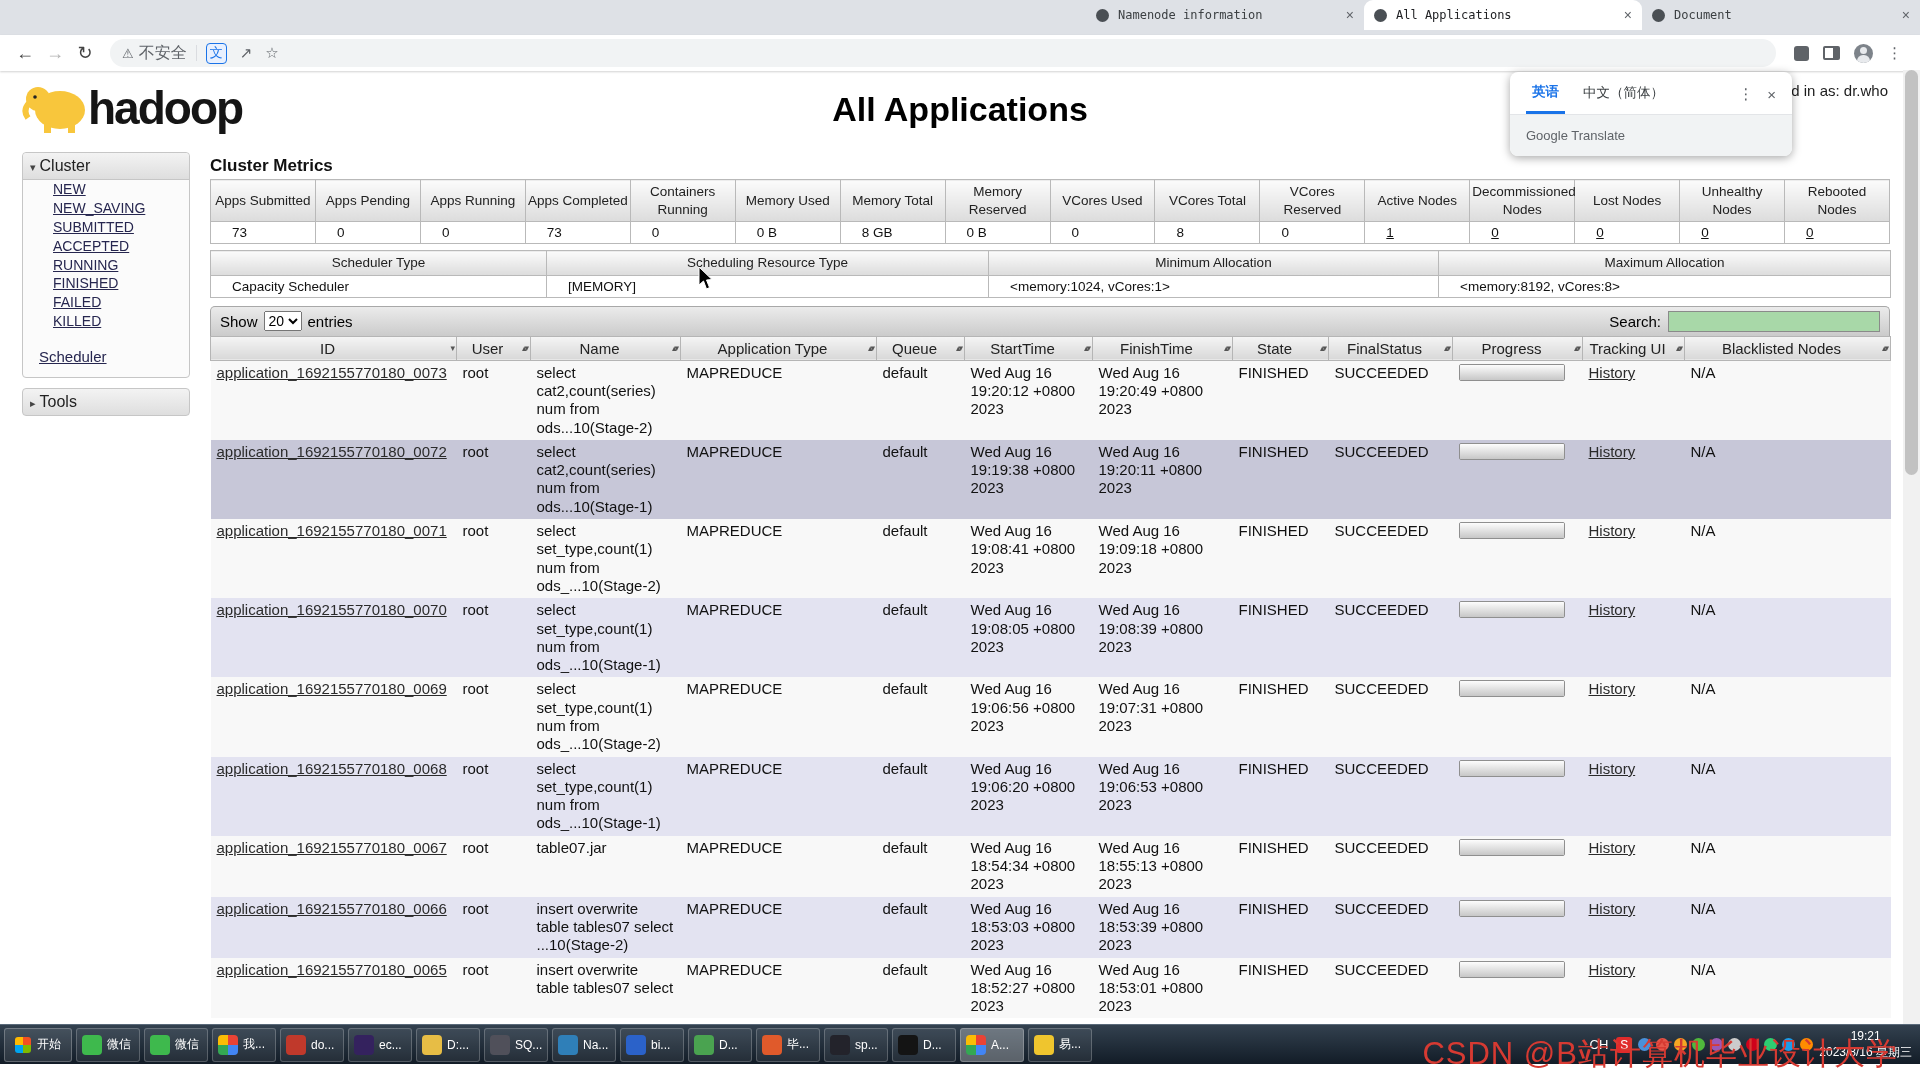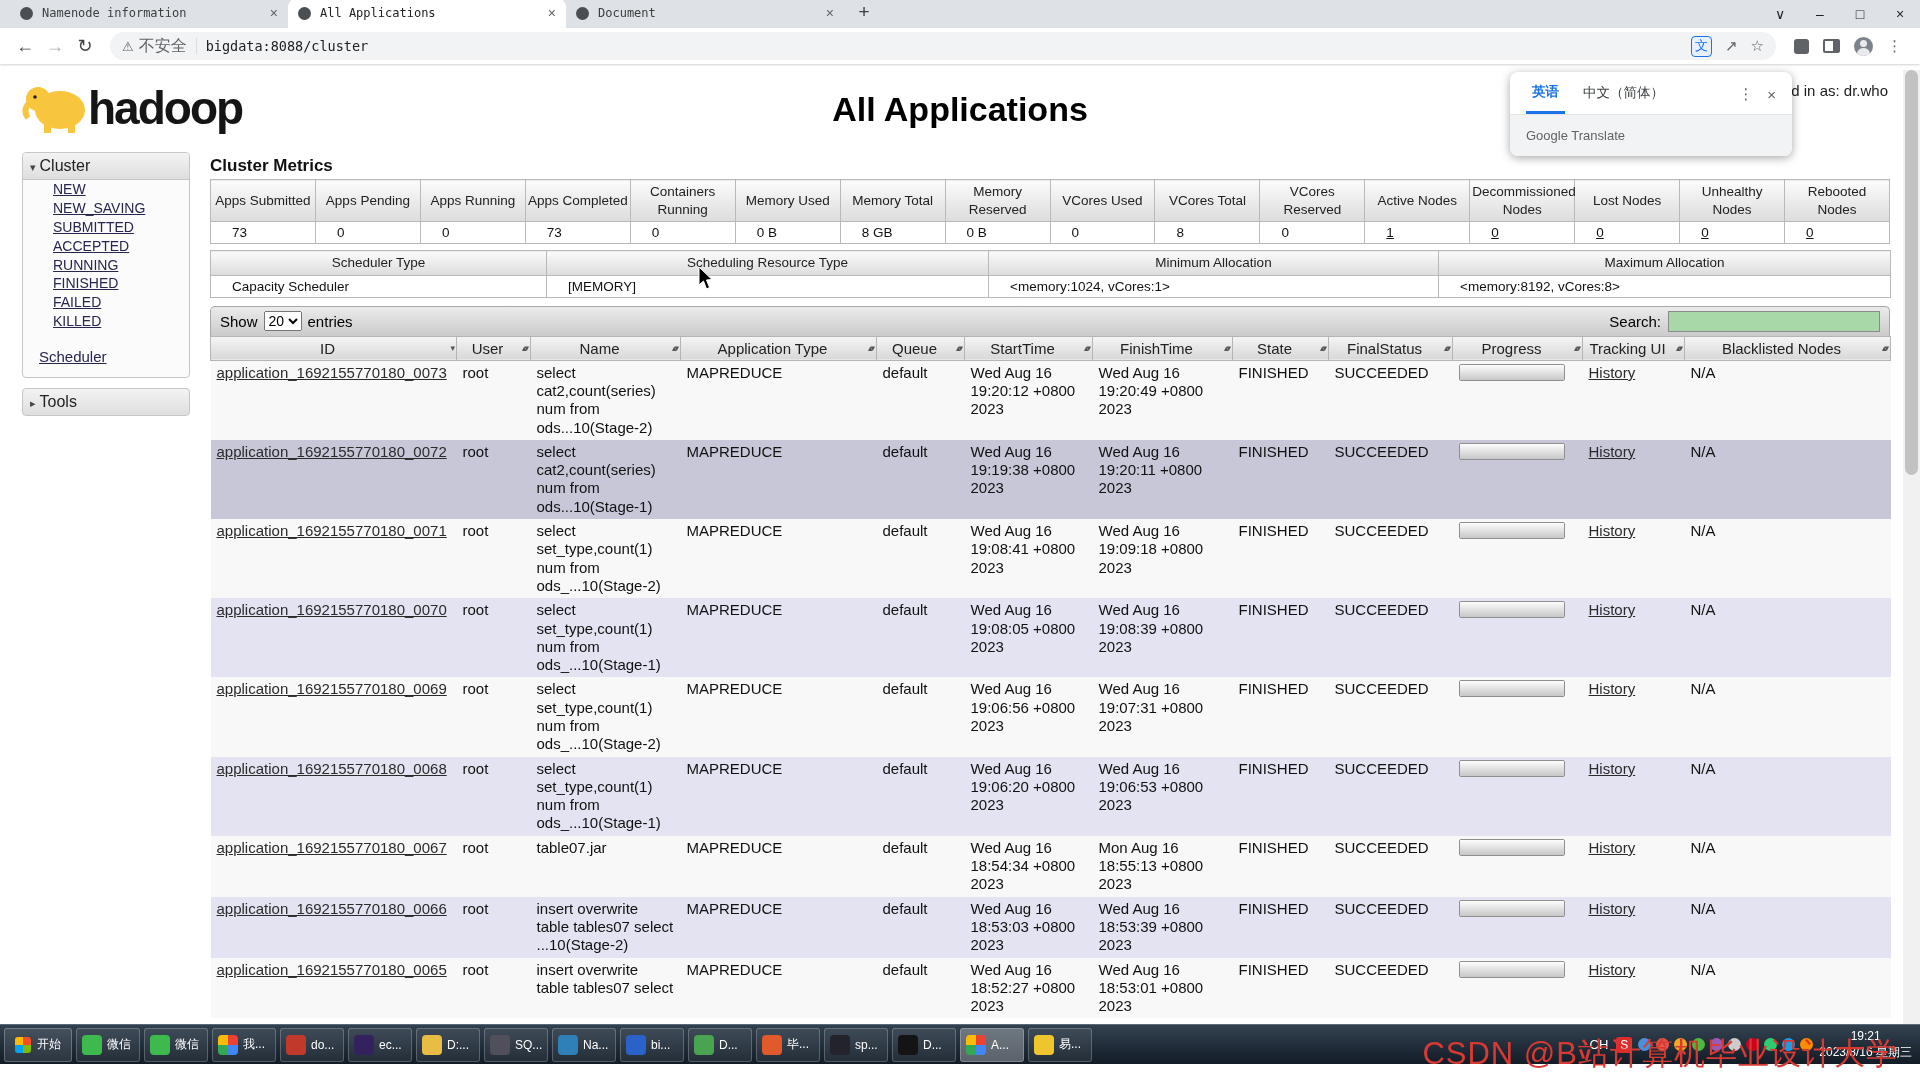--- a/index.html
+++ b/index.html
@@ -1,20 +1,20 @@
 <!DOCTYPE html>
 <html><head>
 <meta charset="utf-8">
 <style>
   * { box-sizing: border-box; margin: 0; padding: 0; }
   html,body { width:1920px; height:1080px; overflow:hidden; }
   body { position:relative; font-family:"Liberation Sans", sans-serif; background:#fff; }
 
   
-  .tabstrip { height:28px; background:#dee1e6; display:flex; align-items:flex-end; padding-left:10px; }
+  .tabstrip { height:35px; background:#dee1e6; display:flex; align-items:flex-end; padding-left:10px;flex-direction:column; }
   .tab { width:278px; height:30px; border-radius:9px 9px 0 0; display:flex; align-items:center; padding:0 10px;
          font-size:13px; color:#3c4043; }
   .tab.active { background:#fff; color:#202124; }
   .fav { width:13px; height:13px; border-radius:50%; background:#4a4f54; margin-right:9px; flex:none; }
   .tab-title { flex:1; overflow:hidden; white-space:nowrap; font-family:"DejaVu Sans Mono", monospace; font-size:12px; }
   .tab-close { color:#5f6368; font-size:14px; margin-left:6px; }
   .newtab { width:28px; height:28px; display:flex; align-items:center; justify-content:center;
             font-size:19px; color:#3c4043; margin:0 0 2px 6px; }
   .winctl { margin-left:auto; display:flex; height:100%; align-items:center; }
   .winctl span { width:40px; text-align:center; font-size:14px; color:#1f2328; }
@@ -162,21 +162,20 @@
 </div>
 
 <div class="toolbar">
   <span class="navbtn">←</span>
   <span class="navbtn disabled">→</span>
   <span class="navbtn">↻</span>
   <div class="omnibox">
     <span class="warn">⚠</span>
     <span class="sec-label">不安全</span>
     <span class="om-div"></span>
-    <span class="url">bigdata:8088/cluster</span>
     <div class="om-actions">
       <span class="tr-icon">文</span>
       <span class="gicon">↗</span>
       <span class="gicon">☆</span>
     </div>
   </div>
   <div class="right-icons">
     <span class="ext-icon"></span>
     <span class="panel-icon"></span>
     <span class="avatar"></span>
@@ -654,21 +653,21 @@
     <td>N/A</td>
   </tr>
 
   <tr class="app-row">
     <td><a class="dlink">application_1692155770180_0067</a></td>
     <td>root</td>
     <td>table07.jar</td>
     <td>MAPREDUCE</td>
     <td>default</td>
     <td>Wed Aug 16 18:54:34 +0800 2023</td>
-    <td>Mon Aug 16 18:55:13 +0800 2023</td>
+    <td>Wed Aug 16 18:55:13 +0800 2023</td>
     <td>FINISHED</td>
     <td>SUCCEEDED</td>
     <td>
       <div class="pbar">
                   <div class="pfill" style="width: 100%;"></div>
                 </div>
     </td>
     <td><a class="dlink">History</a></td>
     <td>N/A</td>
   </tr>

